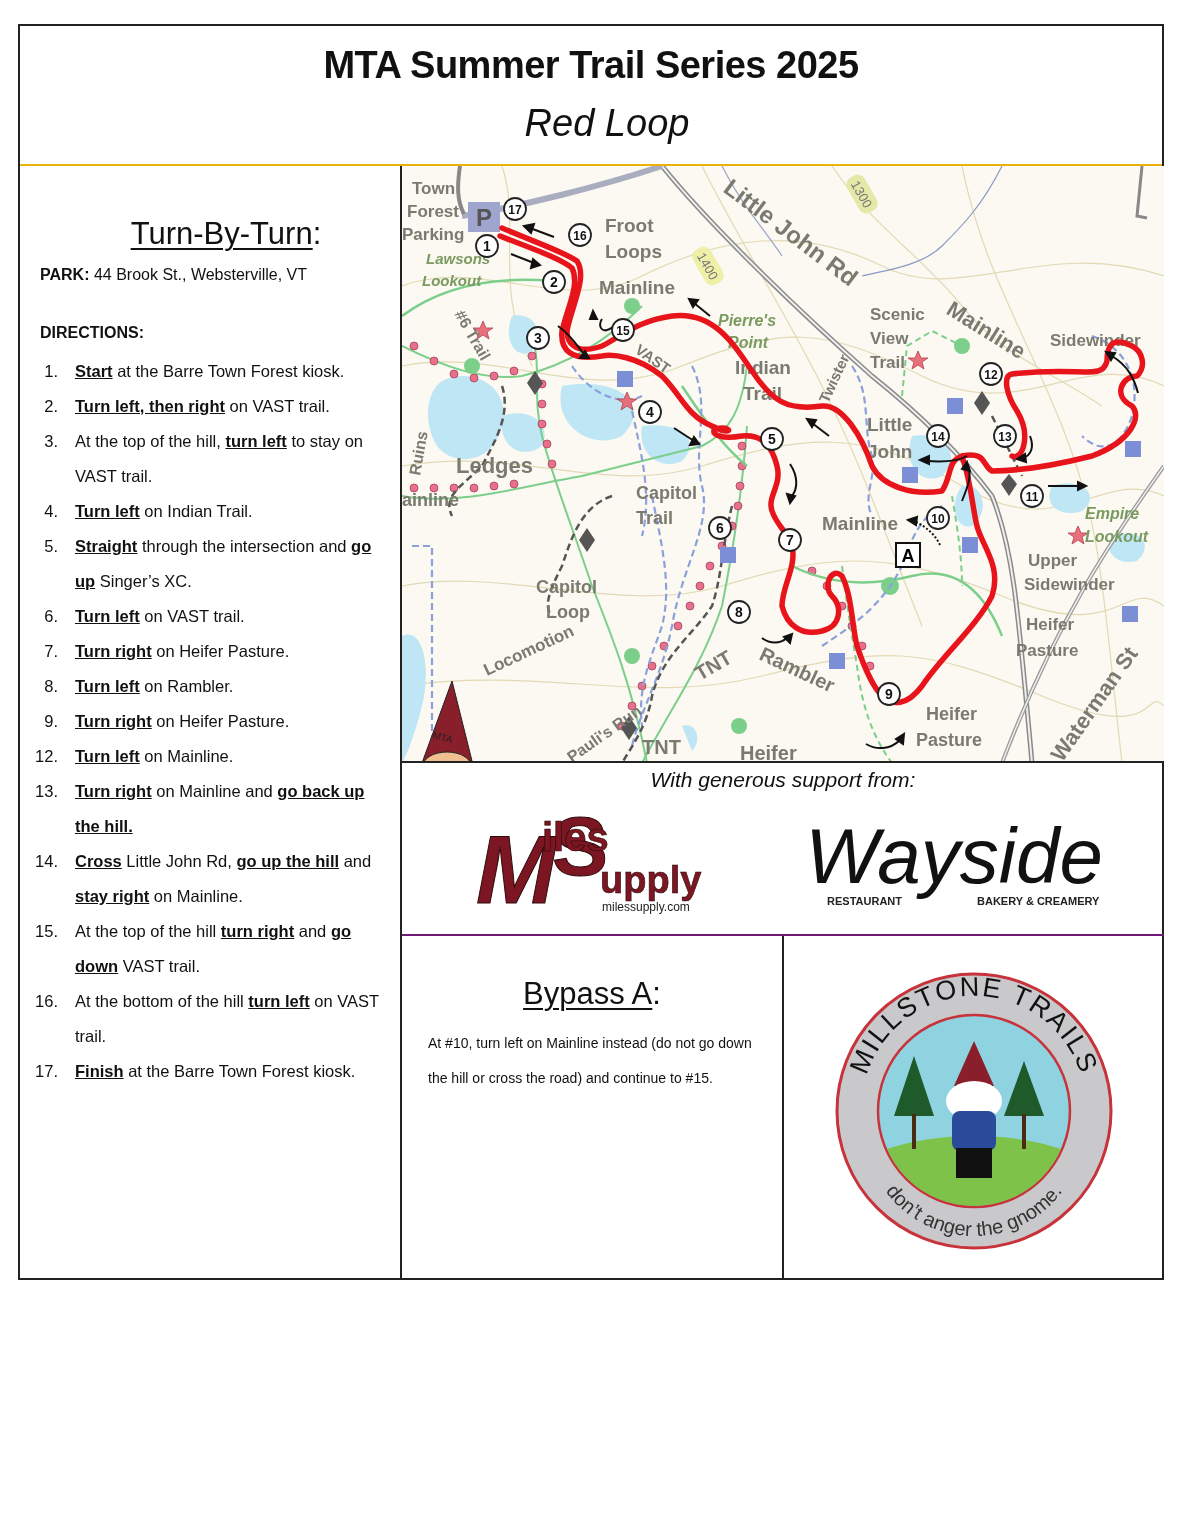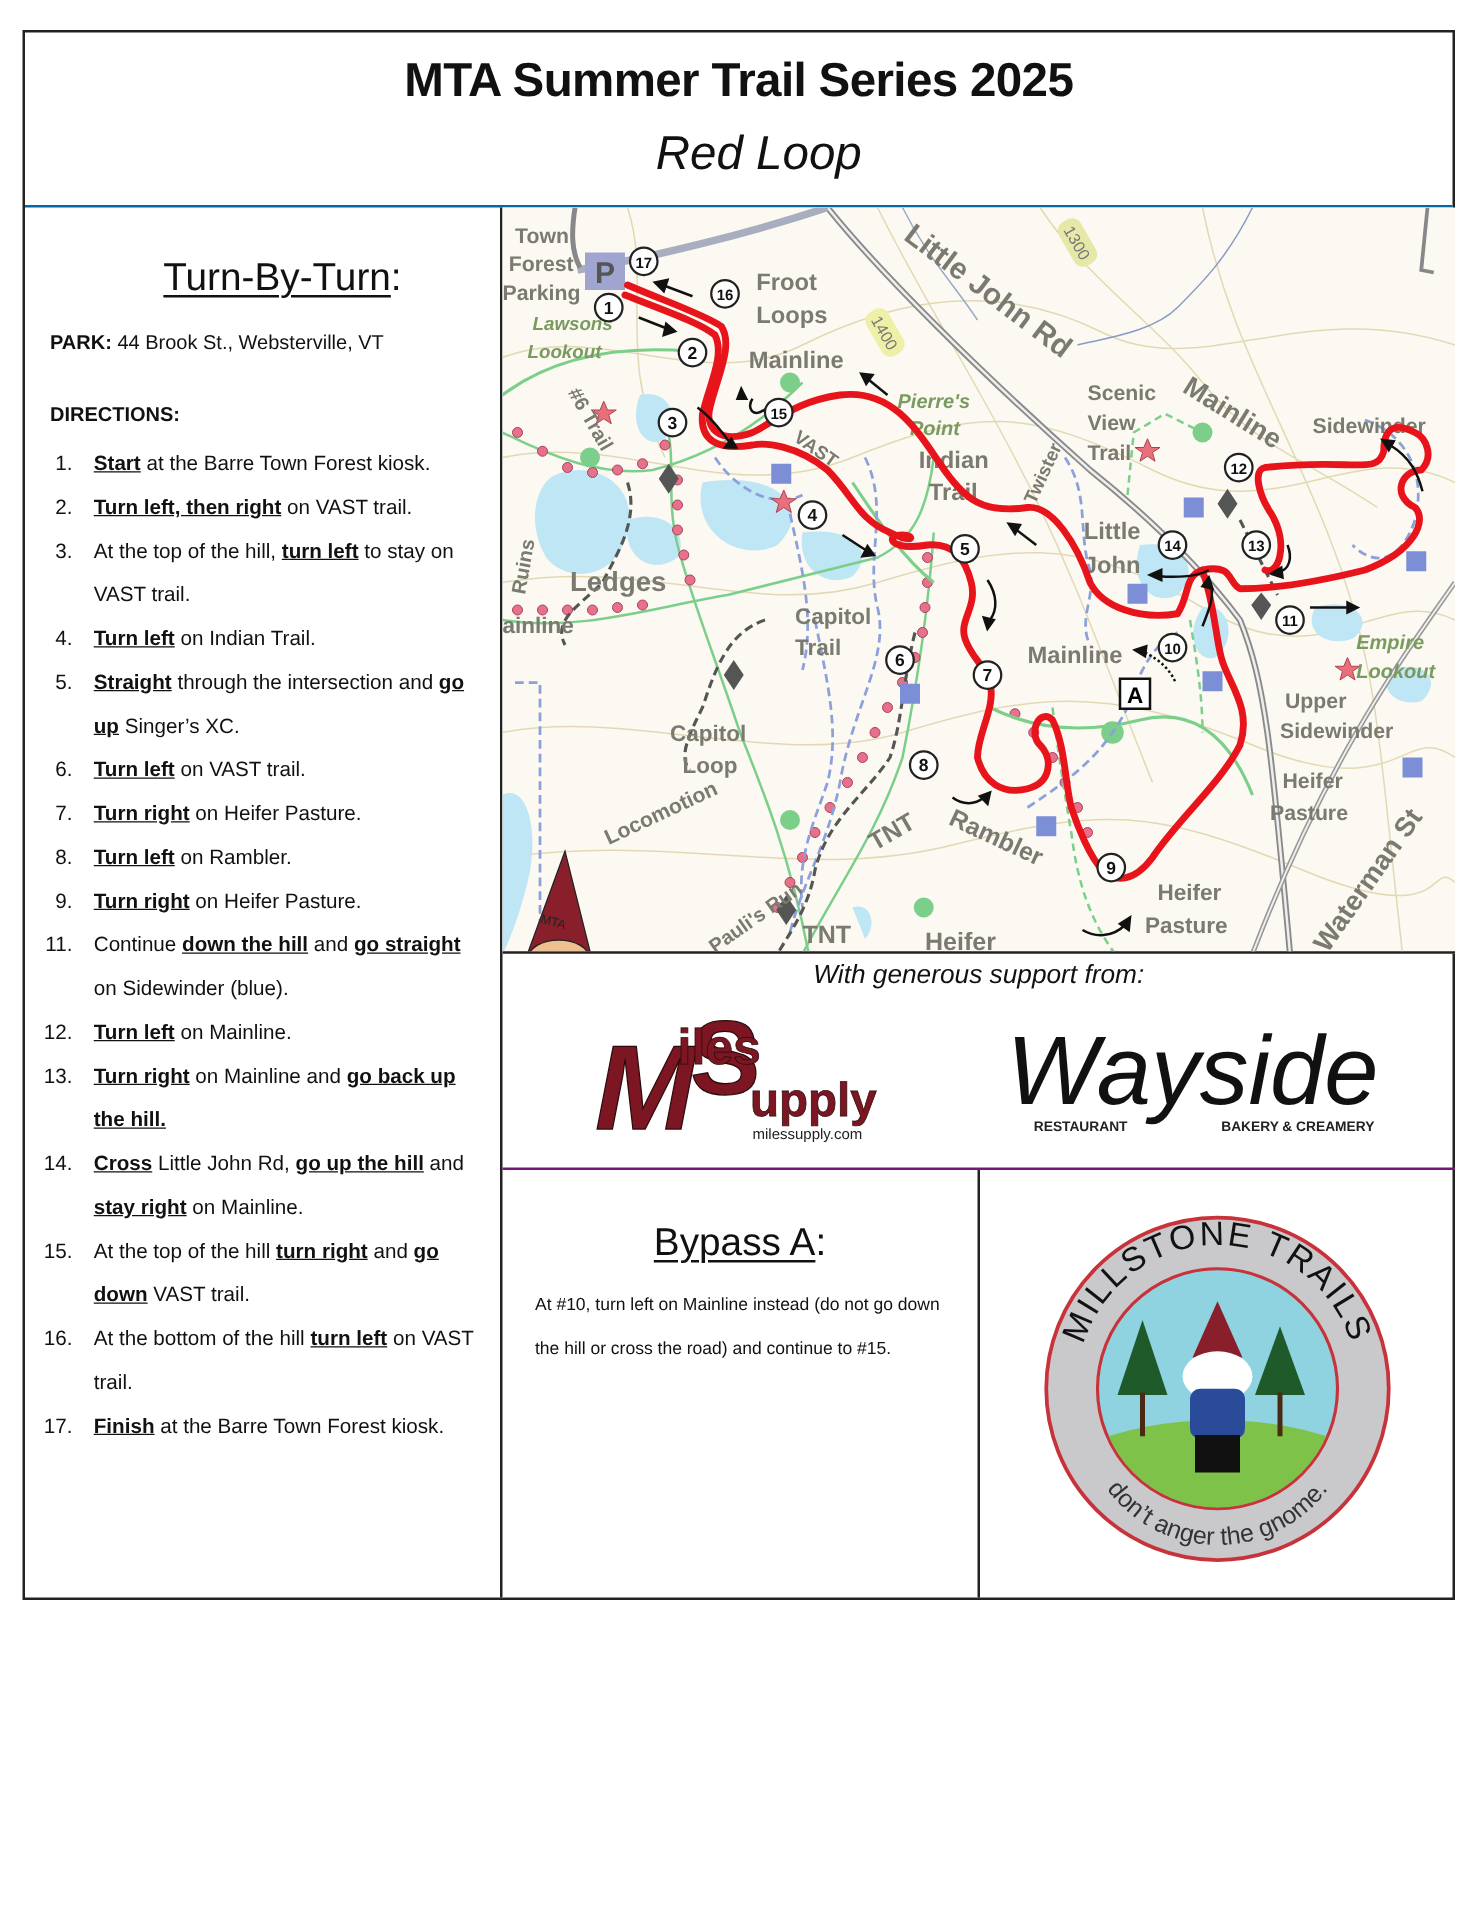--- a/index.html
+++ b/index.html
@@ -1,22 +1,22 @@
 <!DOCTYPE html>
 <html><head>
 <meta charset="utf-8">
 <style>
   html,body{margin:0;padding:0;background:#fff;}
   body{width:1182px;height:1536px;position:relative;font-family:"Liberation Sans",sans-serif;color:#111;}
   .sheet{position:absolute;left:18px;top:24px;width:1146px;height:1256px;border:2px solid #222;box-sizing:border-box;}
-  .header{position:absolute;left:0;top:0;width:100%;height:140px;border-bottom:2px solid #0369a1;box-sizing:border-box;text-align:center;}
+  .header{position:absolute;left:0;top:0;width:100%;height:140px;border-bottom:2px solid #eab308;box-sizing:border-box;text-align:center;}
   .header .title{position:absolute;left:0;right:0;top:18px;font-size:38px;font-weight:bold;letter-spacing:-0.5px;}
   .header .subtitle{position:absolute;left:0;right:0;top:76px;font-size:38px;font-style:italic;padding-left:32px;}
   .left{position:absolute;left:0;top:140px;width:382px;bottom:0;border-right:2px solid #222;box-sizing:border-box;}
-  .left h2{margin:0;position:absolute;left:0;right:0;top:38px;text-align:center;font-size:31px;font-weight:normal;padding-left:32px;}
+  .left h2{margin:12px;position:absolute;left:0;right:0;top:38px;text-align:center;font-size:31px;font-weight:normal;padding-left:32px;}
   .left h2 u{text-decoration:underline;text-decoration-thickness:2px;text-underline-offset:4px;}
   .park{position:absolute;left:20px;top:100px;font-size:16px;}
   .dirs-label{position:absolute;left:20px;top:158px;font-size:16px;font-weight:bold;}
   ol.steps{position:absolute;left:0;top:188px;margin:0;padding:0;list-style:none;width:370px;}
   ol.steps li{position:relative;padding-left:55px;font-size:16.5px;line-height:35px;}
   ol.steps li .num{position:absolute;left:0;width:38px;text-align:right;}
   ol.steps li b{font-weight:bold;text-decoration:underline;}
   .map{position:absolute;left:382px;top:140px;width:762px;height:597px;border-bottom:2px solid #222;box-sizing:border-box;overflow:hidden;background:#fbf9f1;}
   .support{position:absolute;left:382px;top:737px;width:762px;height:173px;border-bottom:2px solid #701a75;box-sizing:border-box;}
   .support .cap{position:absolute;left:0;right:0;top:5px;text-align:center;font-style:italic;font-size:21px;}
@@ -46,21 +46,20 @@
     <ol class="steps" id="steps">
         <li><span class="num">1.</span><b>Start</b><span> at the Barre Town Forest kiosk.</span></li>
         <li><span class="num">2.</span><b>Turn left, then right</b><span> on VAST trail.</span></li>
         <li><span class="num">3.</span><span>At the top of the hill, </span><b>turn left</b><span> to stay on VAST trail.</span></li>
         <li><span class="num">4.</span><b>Turn left</b><span> on Indian Trail.</span></li>
         <li><span class="num">5.</span><b>Straight</b><span> through the intersection and </span><b>go up</b><span> Singer’s XC.</span></li>
         <li><span class="num">6.</span><b>Turn left</b><span> on VAST trail.</span></li>
         <li><span class="num">7.</span><b>Turn right</b><span> on Heifer Pasture.</span></li>
         <li><span class="num">8.</span><b>Turn left</b><span> on Rambler.</span></li>
         <li><span class="num">9.</span><b>Turn right</b><span> on Heifer Pasture.</span></li>
-        <li><span class="num">11.</span><span>Continue </span><b>down the hill</b><span> and </span><b>go straight</b><span> on Sidewinder (blue).</span></li>
         <li><span class="num">12.</span><b>Turn left</b><span> on Mainline.</span></li>
         <li><span class="num">13.</span><b>Turn right</b><span> on Mainline and </span><b>go back up the hill.</b></li>
         <li><span class="num">14.</span><b>Cross</b><span> Little John Rd, </span><b>go up the hill</b><span> and </span><b>stay right</b><span> on Mainline.</span></li>
         <li><span class="num">15.</span><span>At the top of the hill </span><b>turn right</b><span> and </span><b>go down</b><span> VAST trail.</span></li>
         <li><span class="num">16.</span><span>At the bottom of the hill </span><b>turn left</b><span> on VAST trail.</span></li>
         <li><span class="num">17.</span><b>Finish</b><span> at the Barre Town Forest kiosk.</span></li>
       </ol>
   </div>
 
   <div class="map">

